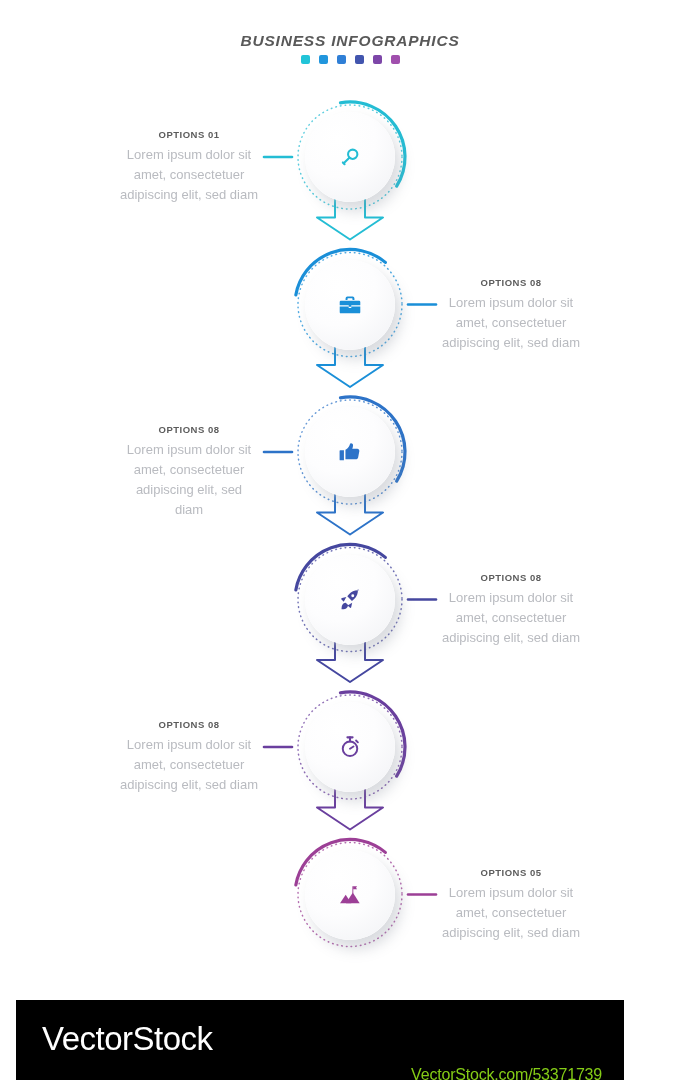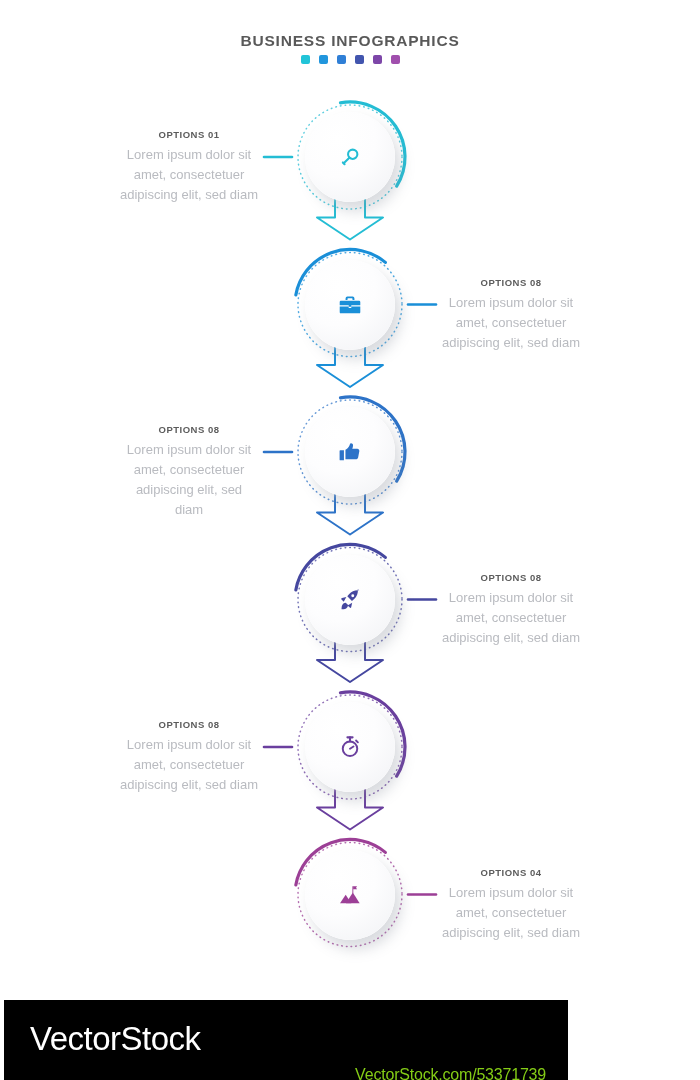--- a/index.html
+++ b/index.html
@@ -14,20 +14,21 @@
     overflow: hidden;
     font-family: "Liberation Sans", sans-serif;
   }
 
   
   #header {
     position: absolute;
     top: 0; left: 0;
     width: 640px;
     height: 90px;
+    font-style: italic;
   }
   #infographic-title {
     position: absolute;
     top: 32px;
     left: 0;
     width: 700px;
     text-align: center;
     font-size: 15.5px;
     font-weight: bold;
     letter-spacing: 0.8px;
@@ -105,23 +106,23 @@
   }
   .step-desc {
     font-size: 13px;
     line-height: 1.55;
     color: #b9bbc0;
   }
 
   
   #footer-watermark {
     position: absolute;
-    left: 4px;
+    left: 16px;
     top: 1000px;
-    width: 564px;
+    width: 608px;
     height: 80px;
     background: #000000;
   }
   #watermark-brand {
     position: absolute;
     left: 26px;
     top: 20px;
     font-size: 33px;
     font-weight: normal;
     color: #ffffff;
@@ -255,21 +256,21 @@
       <div class="step-circle">
         <svg viewBox="0 0 24 24" class="step-icon">
           <path d="M14.9 4.0 h3.6 l-0.9 1.4 l0.9 1.4 h-3.6 Z" fill="#9c3f96" stroke="none" stroke-width="0" stroke-linecap="round" stroke-linejoin="round"></path>
           <path d="M14.2 4.0 h0.85 v6.6 h-0.85 Z" fill="#9c3f96" stroke="none" stroke-width="0" stroke-linecap="round" stroke-linejoin="round"></path>
           <path d="M14.6 9.6 L20.9 19.6 H8.3 Z" fill="#9c3f96" stroke="none" stroke-width="0" stroke-linecap="round" stroke-linejoin="round"></path>
           <path d="M8.0 11.7 L13.2 19.6 H2.8 Z" fill="#9c3f96" stroke="none" stroke-width="0" stroke-linecap="round" stroke-linejoin="round"></path>
         </svg>
       </div>
     </div>
     <div class="step-text right" style="left: 436px; top: 866.5px;">
-      <div class="step-title">OPTIONS 04</div>
+      <div class="step-title">OPTIONS 05</div>
       <div class="step-desc">Lorem ipsum dolor sit amet, consectetuer adipiscing elit, sed diam</div>
     </div>
   </div>
 
 <div id="footer-watermark">
   <div id="watermark-brand">VectorStock</div>
   <div id="watermark-url">VectorStock.com/53371739</div>
 </div>
 
 </body></html>

